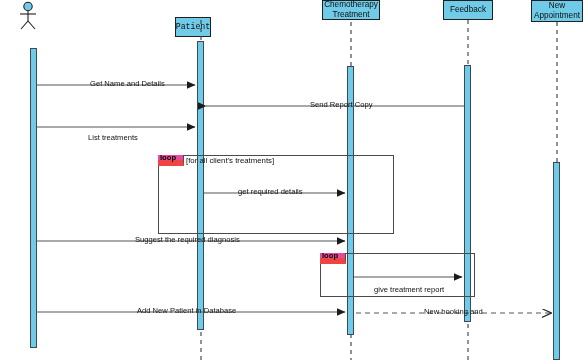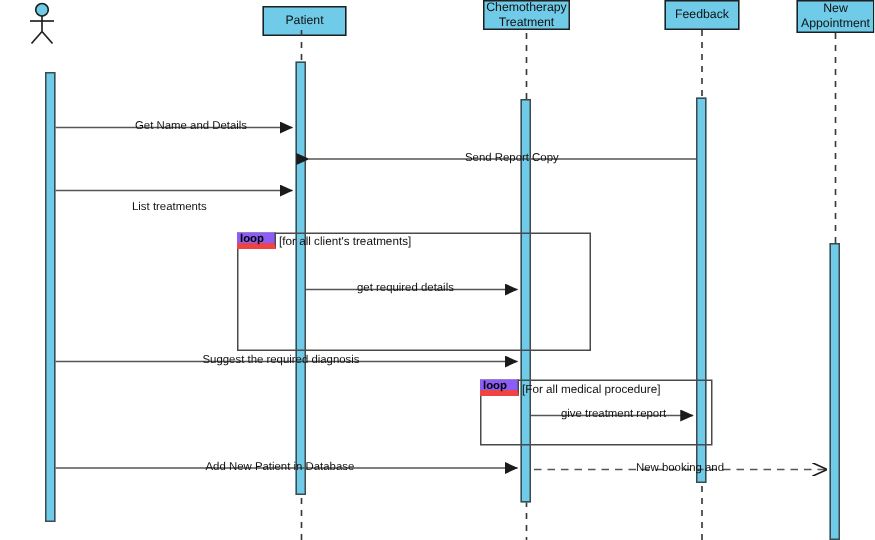--- a/index.html
+++ b/index.html
@@ -57,23 +57,23 @@
   }
   .frag-tag {
     position: absolute;
     left: 0;
     top: 0;
     height: 11px;
     display: flex;
     align-items: center;
     padding-left: 2px;
     box-sizing: border-box;
-    background: #8b5cf6;
+    background: #ec4899;
     border-right: 1px solid #4a4a4a;
-    border-bottom: 4px solid #ef4444;
+    border-bottom: 6px solid #ef4444;
     font-size: 7.6px;
     font-weight: bold;
     color: #000;
     z-index: 3;
   }
   .frag-cond {
     position: absolute;
     height: 11px;
     display: flex;
     align-items: center;
@@ -100,21 +100,21 @@
     <g>
       <circle cx="28" cy="6.5" r="4.2" fill="#6FCBE7" stroke="#1f1f1f" stroke-width="1.1"></circle>
       <line x1="28" y1="10.8" x2="28" y2="21" stroke="#1f1f1f" stroke-width="1.1"></line>
       <line x1="20" y1="14" x2="36" y2="14" stroke="#1f1f1f" stroke-width="1.1"></line>
       <line x1="28" y1="21" x2="21" y2="29" stroke="#1f1f1f" stroke-width="1.1"></line>
       <line x1="28" y1="21" x2="35" y2="29" stroke="#1f1f1f" stroke-width="1.1"></line>
     </g>
   </svg>
 
 
-  <div class="lifeline-head" style="left:175px; top:4px; width:56px; height:20px;">
+  <div class="lifeline-head" style="left:175px; top:17px; width:36px; height:20px;font-family:Liberation Mono, monospace;">
     <span>Patient</span>
   </div>
 
   <div class="lifeline-head" style="left:322px; top:0px; width:58px; height:20px; flex-direction:column;">
     <span>Chemotherapy</span>
     <span>Treatment</span>
   </div>
 
   <div class="lifeline-head" style="left:443px; top:0px; width:50px; height:20px;">
     <span>Feedback</span>
@@ -144,23 +144,20 @@
   <div class="frag-tag" style="left:158px; top:155px; width:26px;">
     <span>loop</span>
   </div>
   <div class="frag-cond" style="left:186px; top:155px;">
     <span>[for all client's treatments]</span>
   </div>
 
   <div class="frag" style="left:320px; top:253px; width:155px; height:44px;"></div>
   <div class="frag-tag" style="left:320px; top:253px; width:26px;">
     <span>loop</span>
-  </div>
-  <div class="frag-cond" style="left:348px; top:254px;">
-    <span>[For all medical procedure]</span>
   </div>
 
   <svg class="layer" viewBox="0 0 583 360">
     <defs>
       <marker id="arrow-filled" markerWidth="9" markerHeight="8" refX="8.5" refY="4" orient="auto" markerUnits="userSpaceOnUse">
         <path d="M0,0 L9,4 L0,8 z" fill="#1b1b1b"></path>
       </marker>
       <marker id="arrow-filled-left" markerWidth="9" markerHeight="8" refX="0.5" refY="4" orient="auto" markerUnits="userSpaceOnUse">
         <path d="M9,0 L0,4 L9,8 z" fill="#1b1b1b"></path>
       </marker>
@@ -202,21 +199,21 @@
   </div>
 
   <div class="msg-label" style="left:238px; top:187px;">
     <span>get required details</span>
   </div>
 
   <div class="msg-label" style="left:135px; top:235px;">
     <span>Suggest the required diagnosis</span>
   </div>
 
-  <div class="msg-label" style="left:374px; top:271px;">
+  <div class="msg-label" style="left:374px; top:285px;">
     <span>give treatment report</span>
   </div>
 
   <div class="msg-label" style="left:137px; top:306px;">
     <span>Add New Patient in Database</span>
   </div>
 
   <div class="msg-label" style="left:424px; top:307px;">
     <span>New booking and</span>
   </div>

